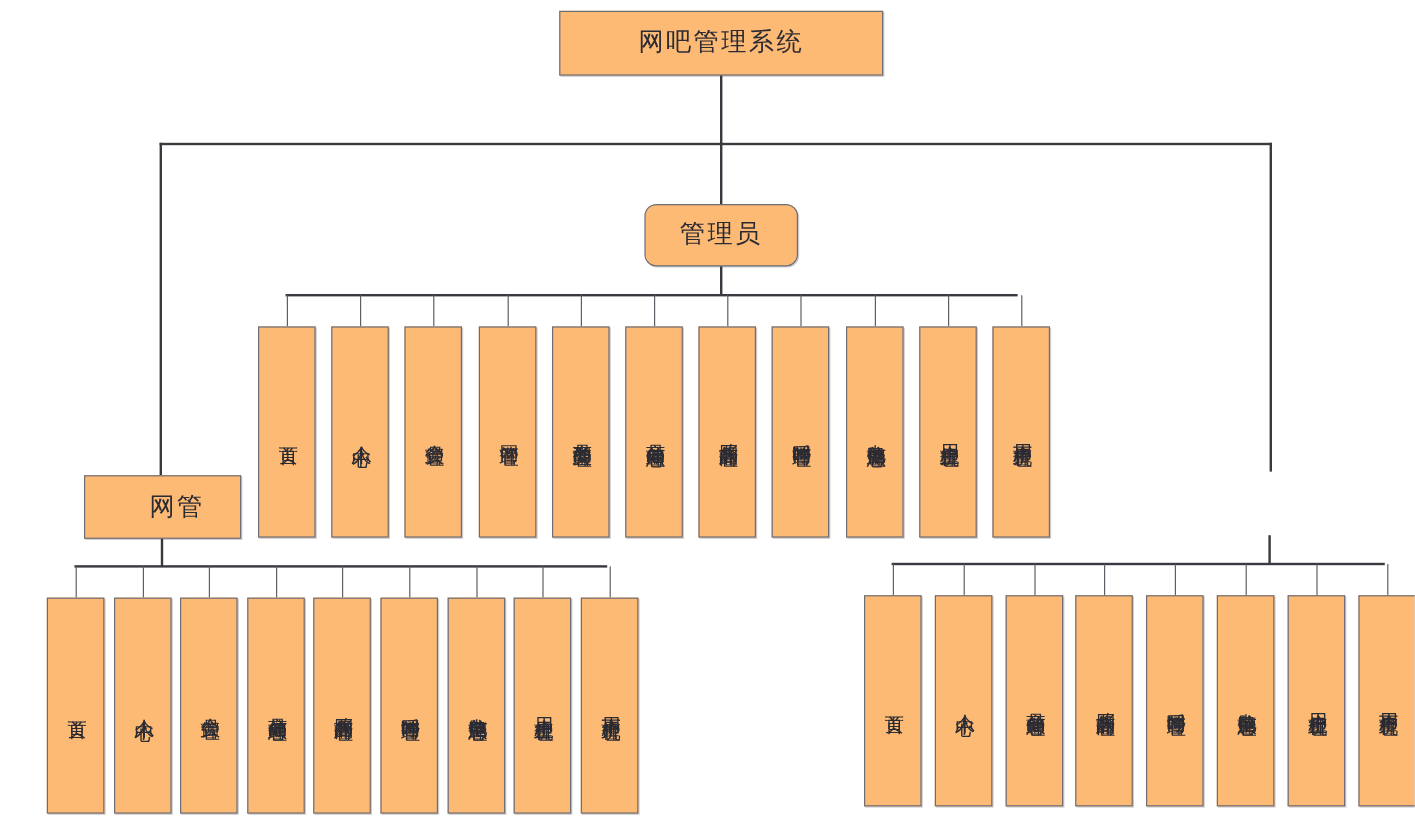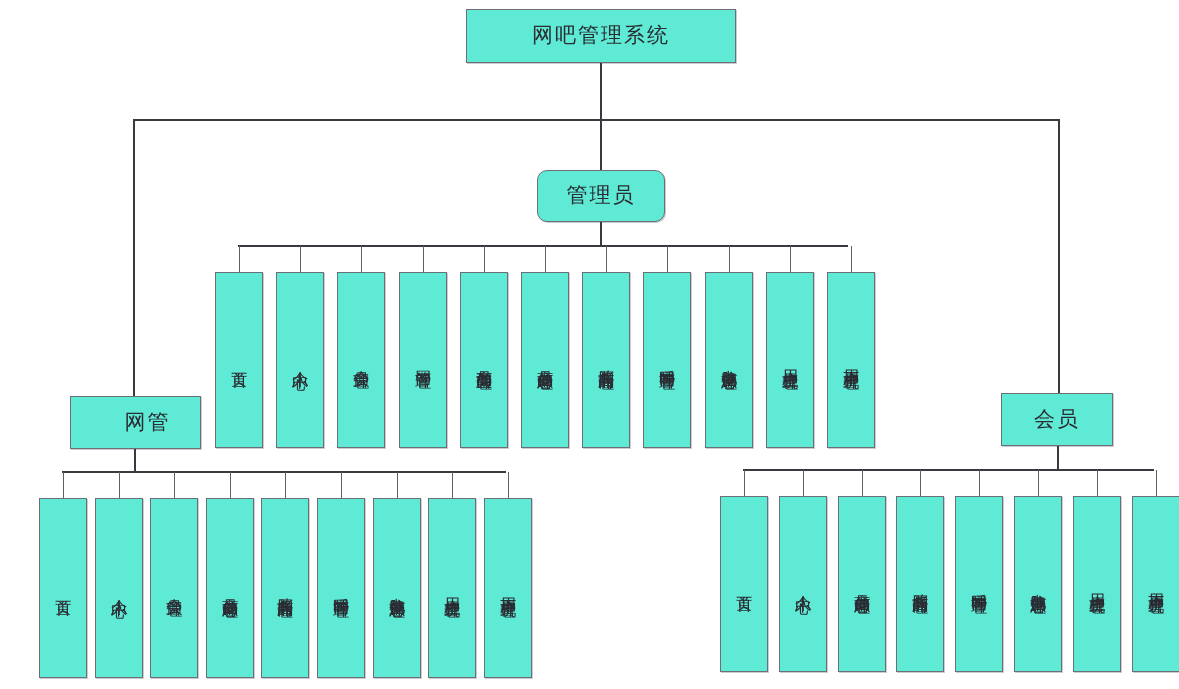--- a/index.html
+++ b/index.html
@@ -15,21 +15,21 @@
     position: relative;
     width: 1179px;
     height: 689px;
     background: #ffffff;
     overflow: hidden;
   }
   
   .node {
     position: absolute;
     box-sizing: border-box;
-    background: #5eead4;
+    background: #fdba74;
     border: 1px solid #6e6e77;
     box-shadow: 1px 1px 0 rgba(140,140,150,0.45);
     display: flex;
     align-items: center;
     justify-content: center;
     text-align: center;
   }
   .node .label {
     display: block;
     line-height: 1.12;
@@ -98,23 +98,20 @@
   </div>
   <div class="ln v thick" style="left:600px; top:222px; width:2px; height:24px;"></div>
   <div class="ln h thick" style="left:238px; top:245px; width:610px; height:2px;"></div>
 
   <div class="node horiz" style="left:70px; top:396px; width:131px; height:53px;padding-left:24px;">
     <span class="label">网管</span>
   </div>
   <div class="ln v thick" style="left:134px; top:449px; width:2px; height:23px;"></div>
   <div class="ln h thick" style="left:62px; top:471px; width:444px; height:2px;"></div>
 
-  <div class="node horiz" style="left:1001px; top:393px; width:112px; height:53px;">
-    <span class="label">会员</span>
-  </div>
   <div class="ln v thick" style="left:1057px; top:446px; width:2px; height:24px;"></div>
   <div class="ln h thick" style="left:743px; top:469px; width:411px; height:2px;"></div>
 
   <div id="leaf-layer">
       <div class="ln v" style="left: 239px; top: 246px; height: 26px;"></div>
       <div class="node vert" style="left: 215px; top: 272px; width: 48px; height: 176px;">
         <span class="label">首页</span>
       </div>
       <div class="ln v" style="left: 300px; top: 246px; height: 26px;"></div>
       <div class="node vert" style="left: 276px; top: 272px; width: 48px; height: 176px;">

